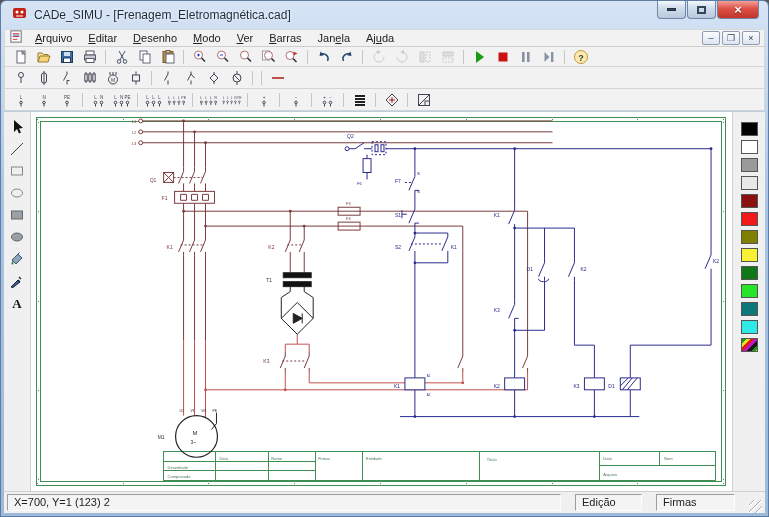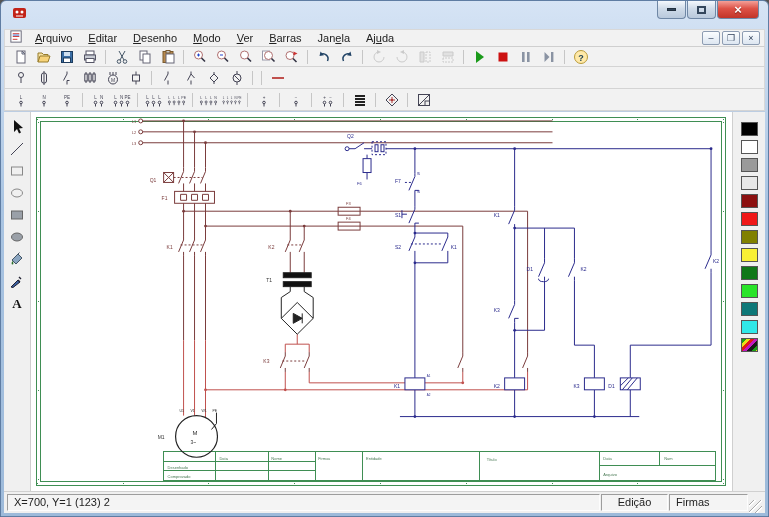--- a/index.html
+++ b/index.html
@@ -33,39 +33,40 @@
   .sep{ width:1px; height:14px; background:#c6c6c6; margin:0 4px; }
   .main{ flex:1; display:flex; min-height:0; border-top:1px solid #bccde2; }
   .tools-col{ width:27px; background:#f0f0f0; border-right:1px solid #cfcfcf; padding-top:3px; }
   .tool-btn{ width:21px; height:21px; margin:1px auto; display:flex; align-items:center; justify-content:center; background:transparent; border:none; }
   .canvas{ flex:1; position:relative; background:#fff; }
   .canvas svg{ position:absolute; inset:0; width:100%; height:100%; }
   .palette-col{ width:33px; background:#f0f0f0; border-left:1px solid #cfcfcf; padding-top:6px; }
   .swatch{ width:17px; height:14px; margin:4px auto; border:1px solid #555; }
   .swatch.multi{ background:repeating-linear-gradient(135deg,#18a018 0 3px,#e8e018 3px 6px,#e01818 6px 9px,#c018c0 9px 12px,#181818 12px 15px); }
   .statusbar{ height:22px; background:#f0f0f0; border-top:1px solid #d0d0d0;
-    display:flex; align-items:center; gap:1px; padding:0 3px; font-size:11px; color:#222; }
+    display:flex; align-items:center; gap:14px; padding:0 3px; font-size:11px; color:#222; }
   .spanel{ height:17px; background:#f4f4f4; border:1px solid; border-color:#9d9d9d #fdfdfd #fdfdfd #9d9d9d; padding:1px 6px; white-space:nowrap; overflow:hidden; }
   .spanel.coords{ flex:1; }
-  .spanel.w1{ width:67px;text-align:center; } .spanel.w2{ width:79px; }
+  .spanel.w1{ width:67px; } .spanel.w2{ width:79px; }
   .grip{ width:13px; height:13px; align-self:flex-end;
     background:repeating-linear-gradient(135deg,transparent 0 3px,#aaa 3px 4px,#fff 4px 5px); }
 </style>
 </head>
 <body>
 
 <div class="window">
 
   <div class="titlebar">
     <span><svg width="16" height="16" viewBox="0 0 16 16">
           <rect x="1" y="3" width="13" height="10" rx="2" fill="#c22318"></rect>
           <circle cx="5" cy="7" r="1.5" fill="#fff"></circle>
           <circle cx="10" cy="7" r="1.5" fill="#fff"></circle>
           <path d="M4 11 h7" stroke="#fff" stroke-width="1"></path>
         </svg></span>
+    <span class="ttl">CADe_SIMU - [Frenagem_Eletromagnética.cad]</span>
     <div class="caption">
       <div class="cap-btn">
           <span class="glyph-min"></span>
         </div>
       <div class="cap-btn">
           <span class="glyph-max"></span>
         </div>
       <div class="cap-btn close">
           <span class="glyph-close">×</span>
         </div>

